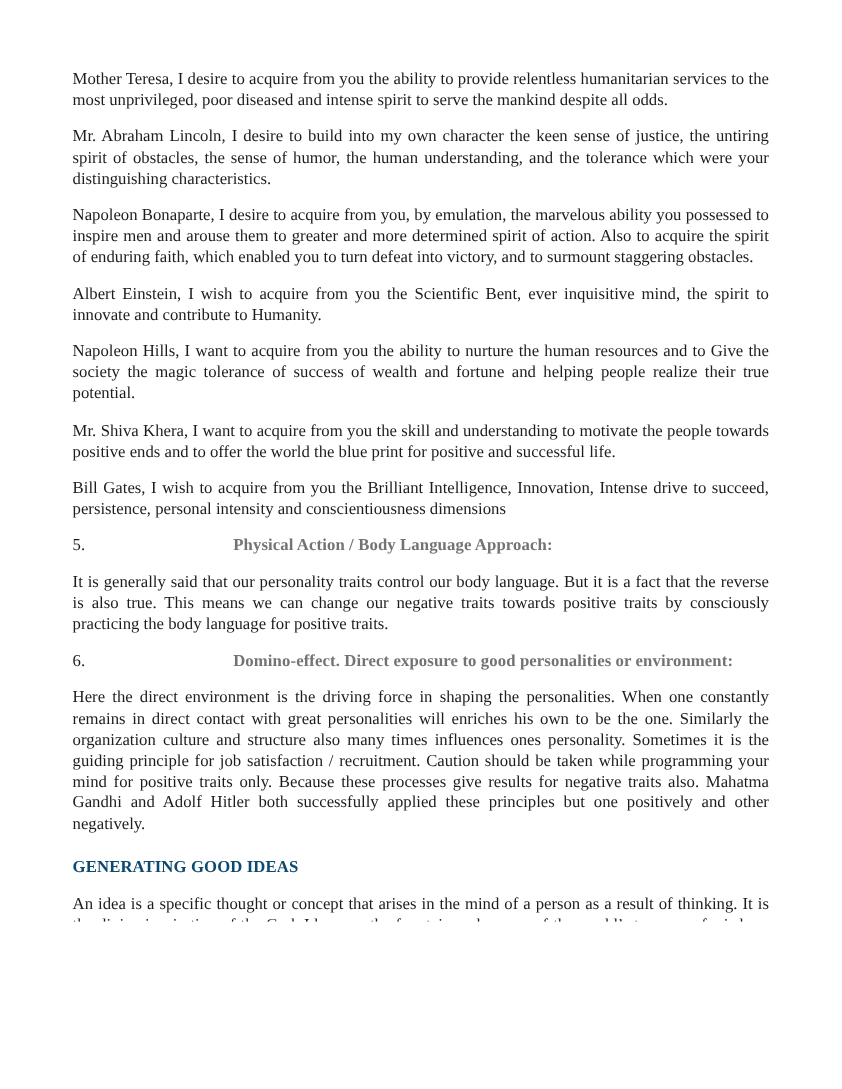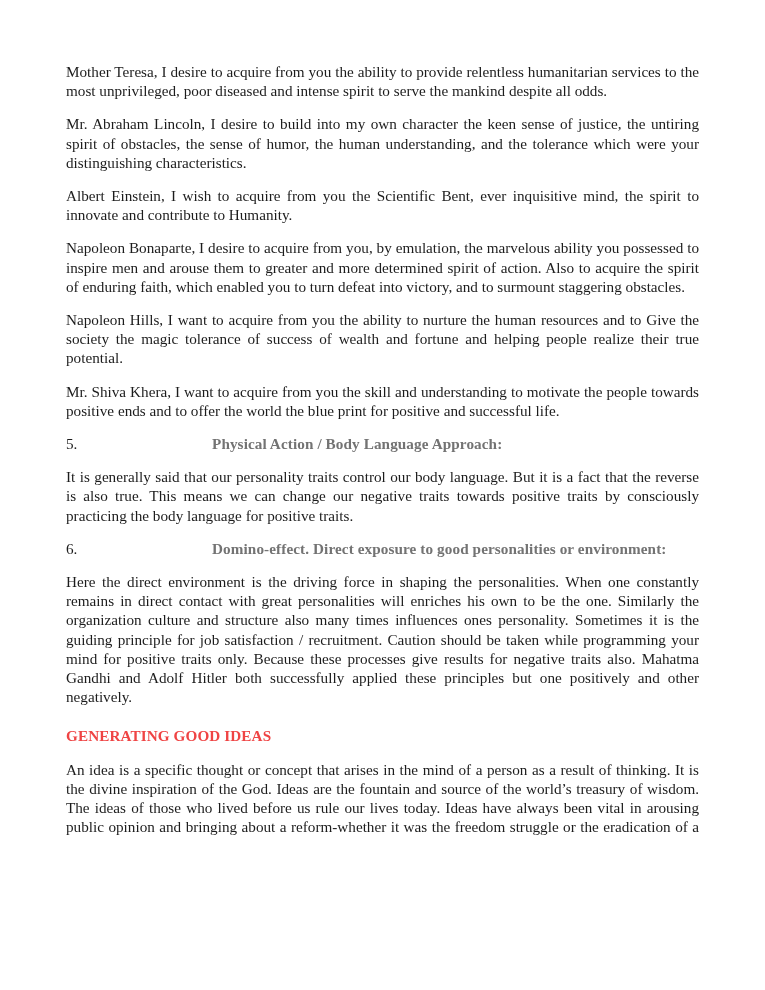--- a/index.html
+++ b/index.html
@@ -52,21 +52,21 @@
   .numbered-heading .htext {
     font-weight: bold;
     color: #737373;
     letter-spacing: 0.1px;
   }
   .section-heading {
     margin: 0 0 14px 0;
     font-size: 15.2px;
     line-height: 19.2px;
     font-weight: bold;
-    color: #ef4444;
+    color: #0c4a6e;
     letter-spacing: 0.1px;
   }
   .spacer-before-heading {
     height: 6px;
   }
   .page-number {
     position: absolute;
     left: 66px;
     top: 911px;
     width: 633px;
@@ -77,24 +77,25 @@
     font-family: "Liberation Serif", "DejaVu Serif", serif;
   }
 </style>
 </head>
 <body>
 
 <div class="page">
   <div class="content" id="body-container">
       <p class="para">Mother Teresa, I desire to acquire from you the ability to provide relentless humanitarian services to the most unprivileged, poor diseased and intense spirit to serve the mankind despite all odds.</p>
       <p class="para">Mr. Abraham Lincoln, I desire to build into my own character the keen sense of justice, the untiring spirit of obstacles, the sense of humor, the human understanding, and the tolerance which were your distinguishing characteristics.</p>
+      <p class="para">Napoleon Bonaparte, I desire to acquire from you, by emulation, the marvelous ability you possessed to inspire men and arouse them to greater and more determined spirit of action. Also to acquire the spirit of enduring faith, which enabled you to turn defeat into victory, and to surmount staggering obstacles.</p>
       <p class="para">Albert Einstein, I wish to acquire from you the Scientific Bent, ever inquisitive mind, the spirit to innovate and contribute to Humanity.</p>
-      <p class="para">Napoleon Bonaparte, I desire to acquire from you, by emulation, the marvelous ability you possessed to inspire men and arouse them to greater and more determined spirit of action. Also to acquire the spirit of enduring faith, which enabled you to turn defeat into victory, and to surmount staggering obstacles.</p>
       <p class="para">Napoleon Hills, I want to acquire from you the ability to nurture the human resources and to Give the society the magic tolerance of success of wealth and fortune and helping people realize their true potential.</p>
       <p class="para">Mr. Shiva Khera, I want to acquire from you the skill and understanding to motivate the people towards positive ends and to offer the world the blue print for positive and successful life.</p>
+      <p class="para">Bill Gates, I wish to acquire from you the Brilliant Intelligence, Innovation, Intense drive to succeed, persistence, personal intensity and conscientiousness dimensions</p>
       <div class="numbered-heading">
         <span class="num">5.</span>
         <span class="htext">Physical Action / Body Language Approach:</span>
       </div>
       <p class="para">It is generally said that our personality traits control our body language. But it is a fact that the reverse is also true. This means we can change our negative traits towards positive traits by consciously practicing the body language for positive traits.</p>
       <div class="numbered-heading">
         <span class="num">6.</span>
         <span class="htext">Domino-effect. Direct exposure to good personalities or environment:</span>
       </div>
       <p class="para">Here the direct environment is the driving force in shaping the personalities. When one constantly remains in direct contact with great personalities will enriches his own to be the one. Similarly the organization culture and structure also many times influences ones personality. Sometimes it is the guiding principle for job satisfaction / recruitment. Caution should be taken while programming your mind for positive traits only. Because these processes give results for negative traits also. Mahatma Gandhi and Adolf Hitler both successfully applied these principles but one positively and other negatively.</p>

